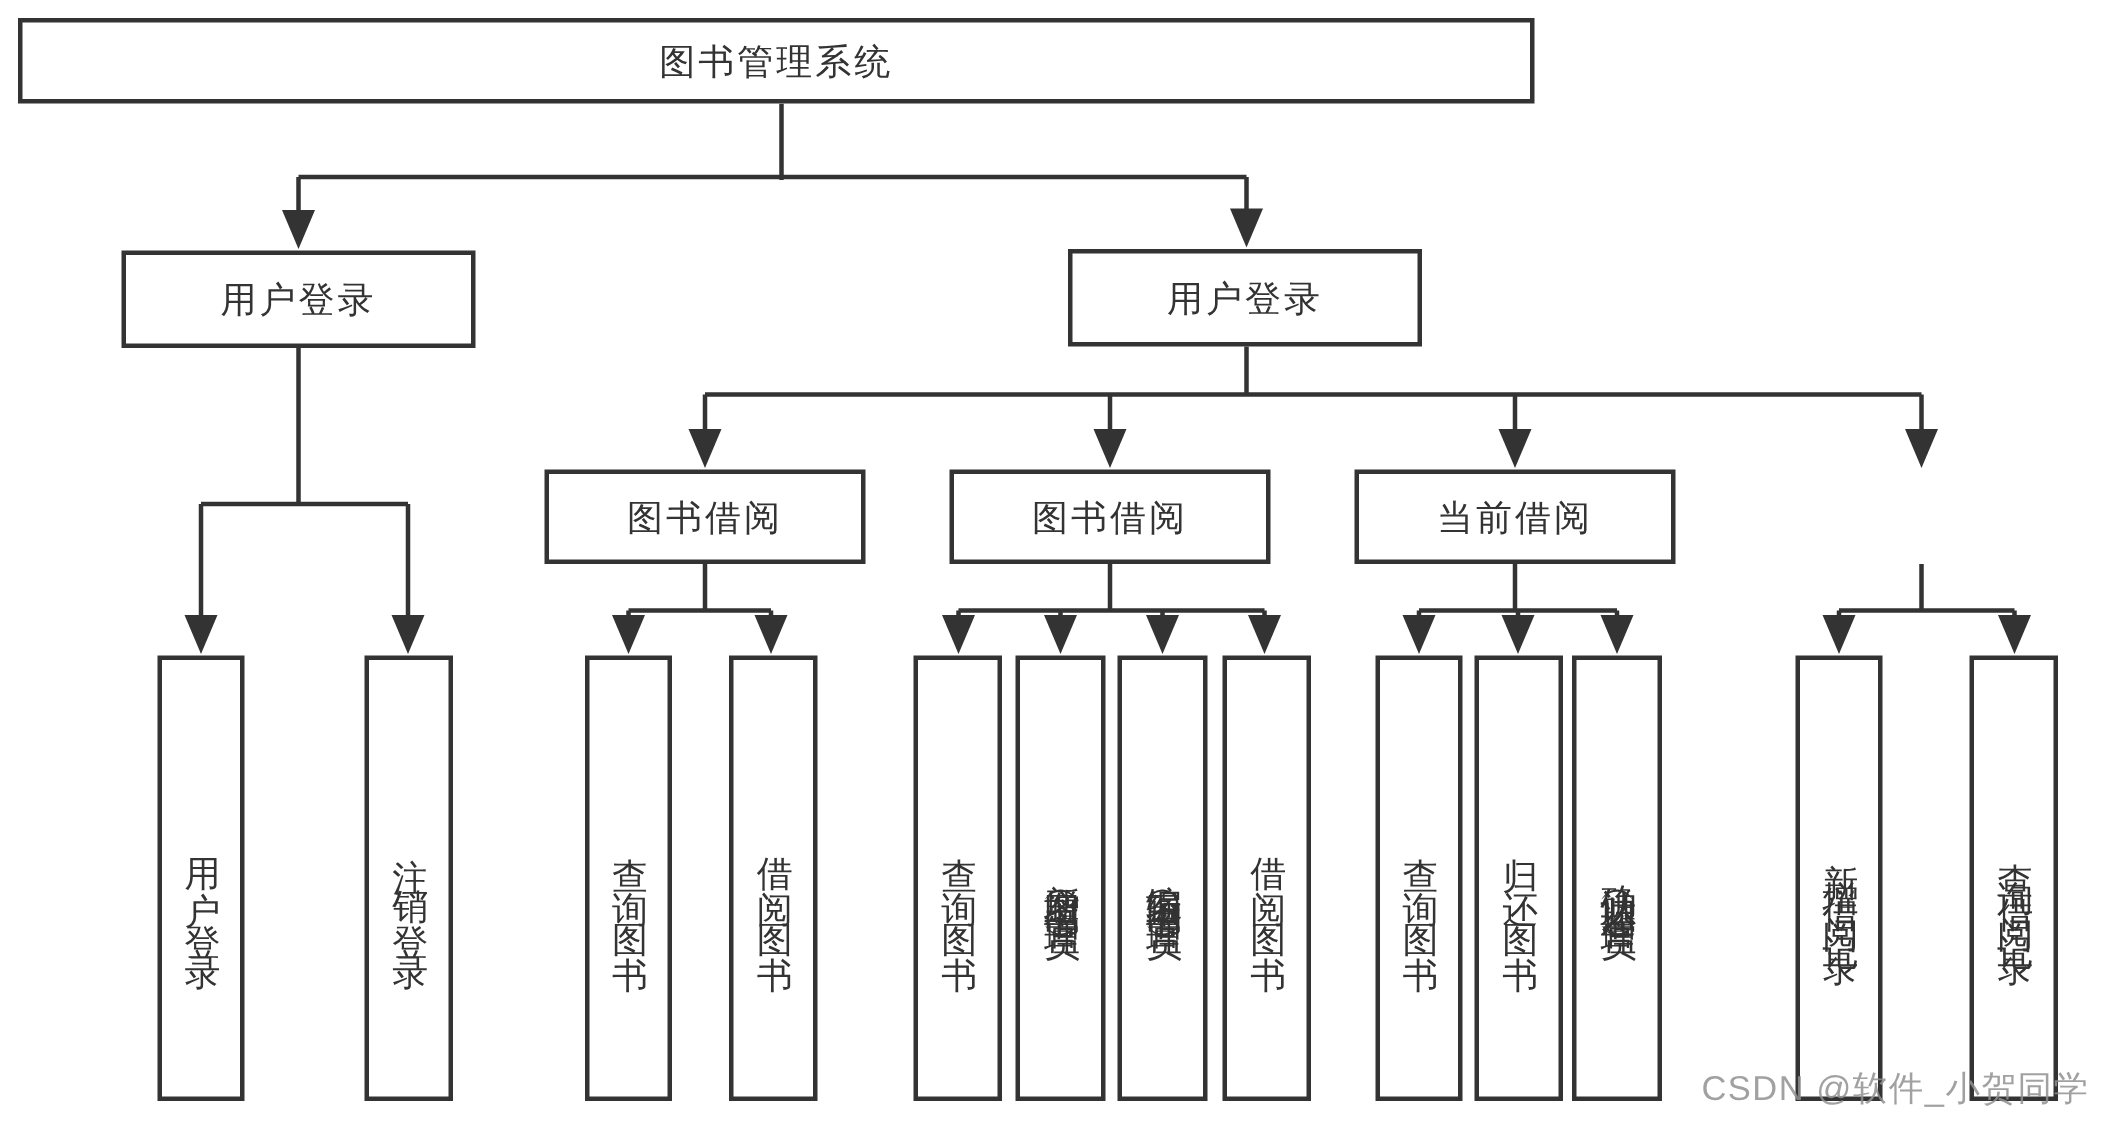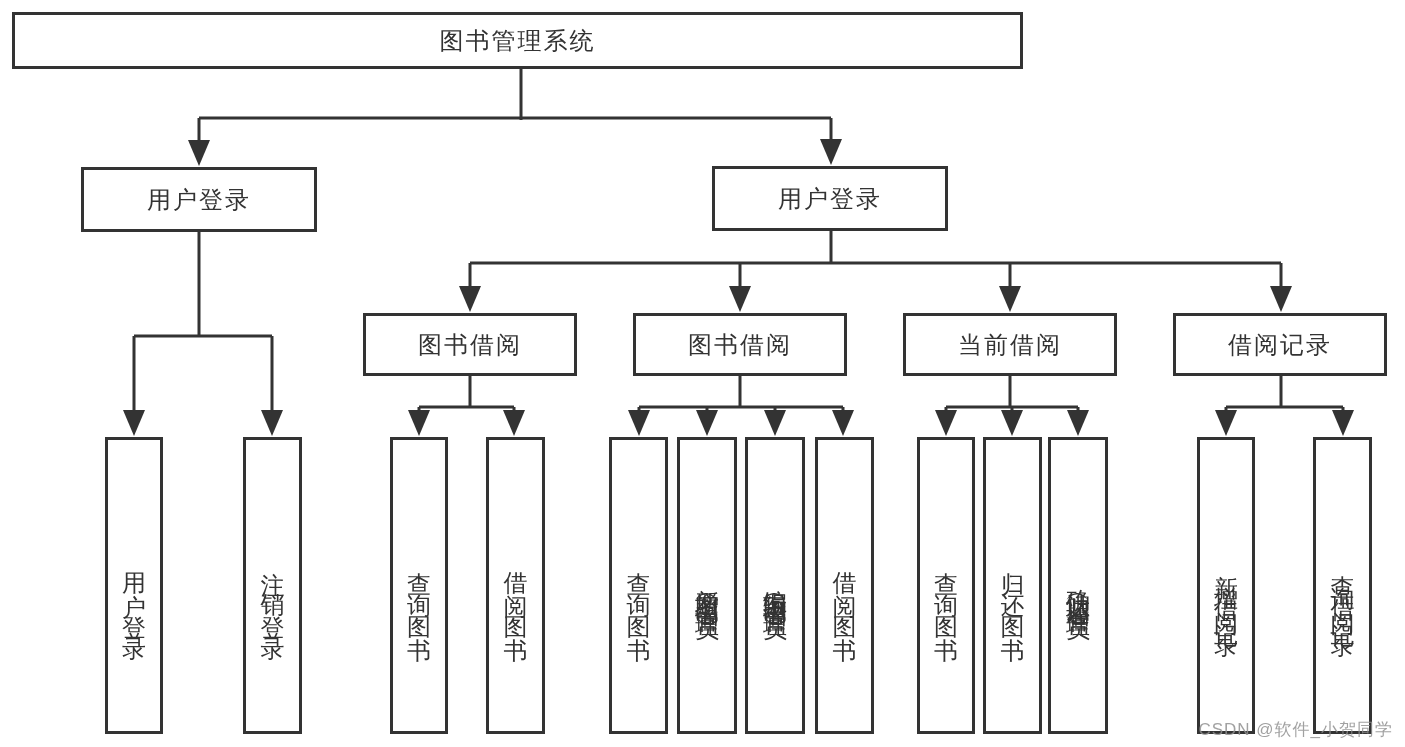--- a/index.html
+++ b/index.html
@@ -16,21 +16,21 @@
   .n-root{left:12px;top:12px;width:1011px;height:57px;}
   .n-l2a{left:81px;top:167px;width:236px;height:65px;}
   .n-l2b{left:712px;top:166px;width:236px;height:65px;}
   .n-l3{top:313px;width:214px;height:63px;}
   .leaf{top:437px;height:297px;}
   .vt{writing-mode:vertical-rl;font-size:24px;line-height:1;white-space:nowrap;}
   .sp4{letter-spacing:22px;transform:translateY(11px);}
   .sp6{letter-spacing:12px;transform:translateY(6px);}
   .sp9{letter-spacing:4px;transform:translateY(2px);}
   .watermark{
-    position:absolute;right:12px;bottom:6px;font-size:17px;letter-spacing:1px;
+    position:absolute;right:12px;bottom:6px;font-size:23px;letter-spacing:1px;
     color:rgba(145,145,145,0.85);z-index:5;white-space:nowrap;
   }
 </style>
 </head>
 <body>
 
 <div class="stage">
 
   <svg class="wires" viewBox="0 0 1405 747" aria-hidden="true">
     <g stroke="#333333" stroke-width="3" fill="none">
@@ -78,23 +78,20 @@
 
   <div class="node n-l3" style="left:363px;">
     <span class="h-label">图书借阅</span>
   </div>
   <div class="node n-l3" style="left:633px;">
     <span class="h-label">图书借阅</span>
   </div>
   <div class="node n-l3" style="left:903px;text-align:right;">
     <span class="h-label">当前借阅</span>
   </div>
-  <div class="node n-l3" style="left:1173px;">
-    <span class="h-label">借阅记录</span>
-  </div>
 
   <div class="node leaf" style="left:105px;width:58px;">
     <span class="vt sp4">用户登录</span>
   </div>
   <div class="node leaf" style="left:243px;width:59px;">
     <span class="vt sp4">注销登录</span>
   </div>
   <div class="node leaf" style="left:390px;width:58px;">
     <span class="vt sp4">查询图书</span>
   </div>

